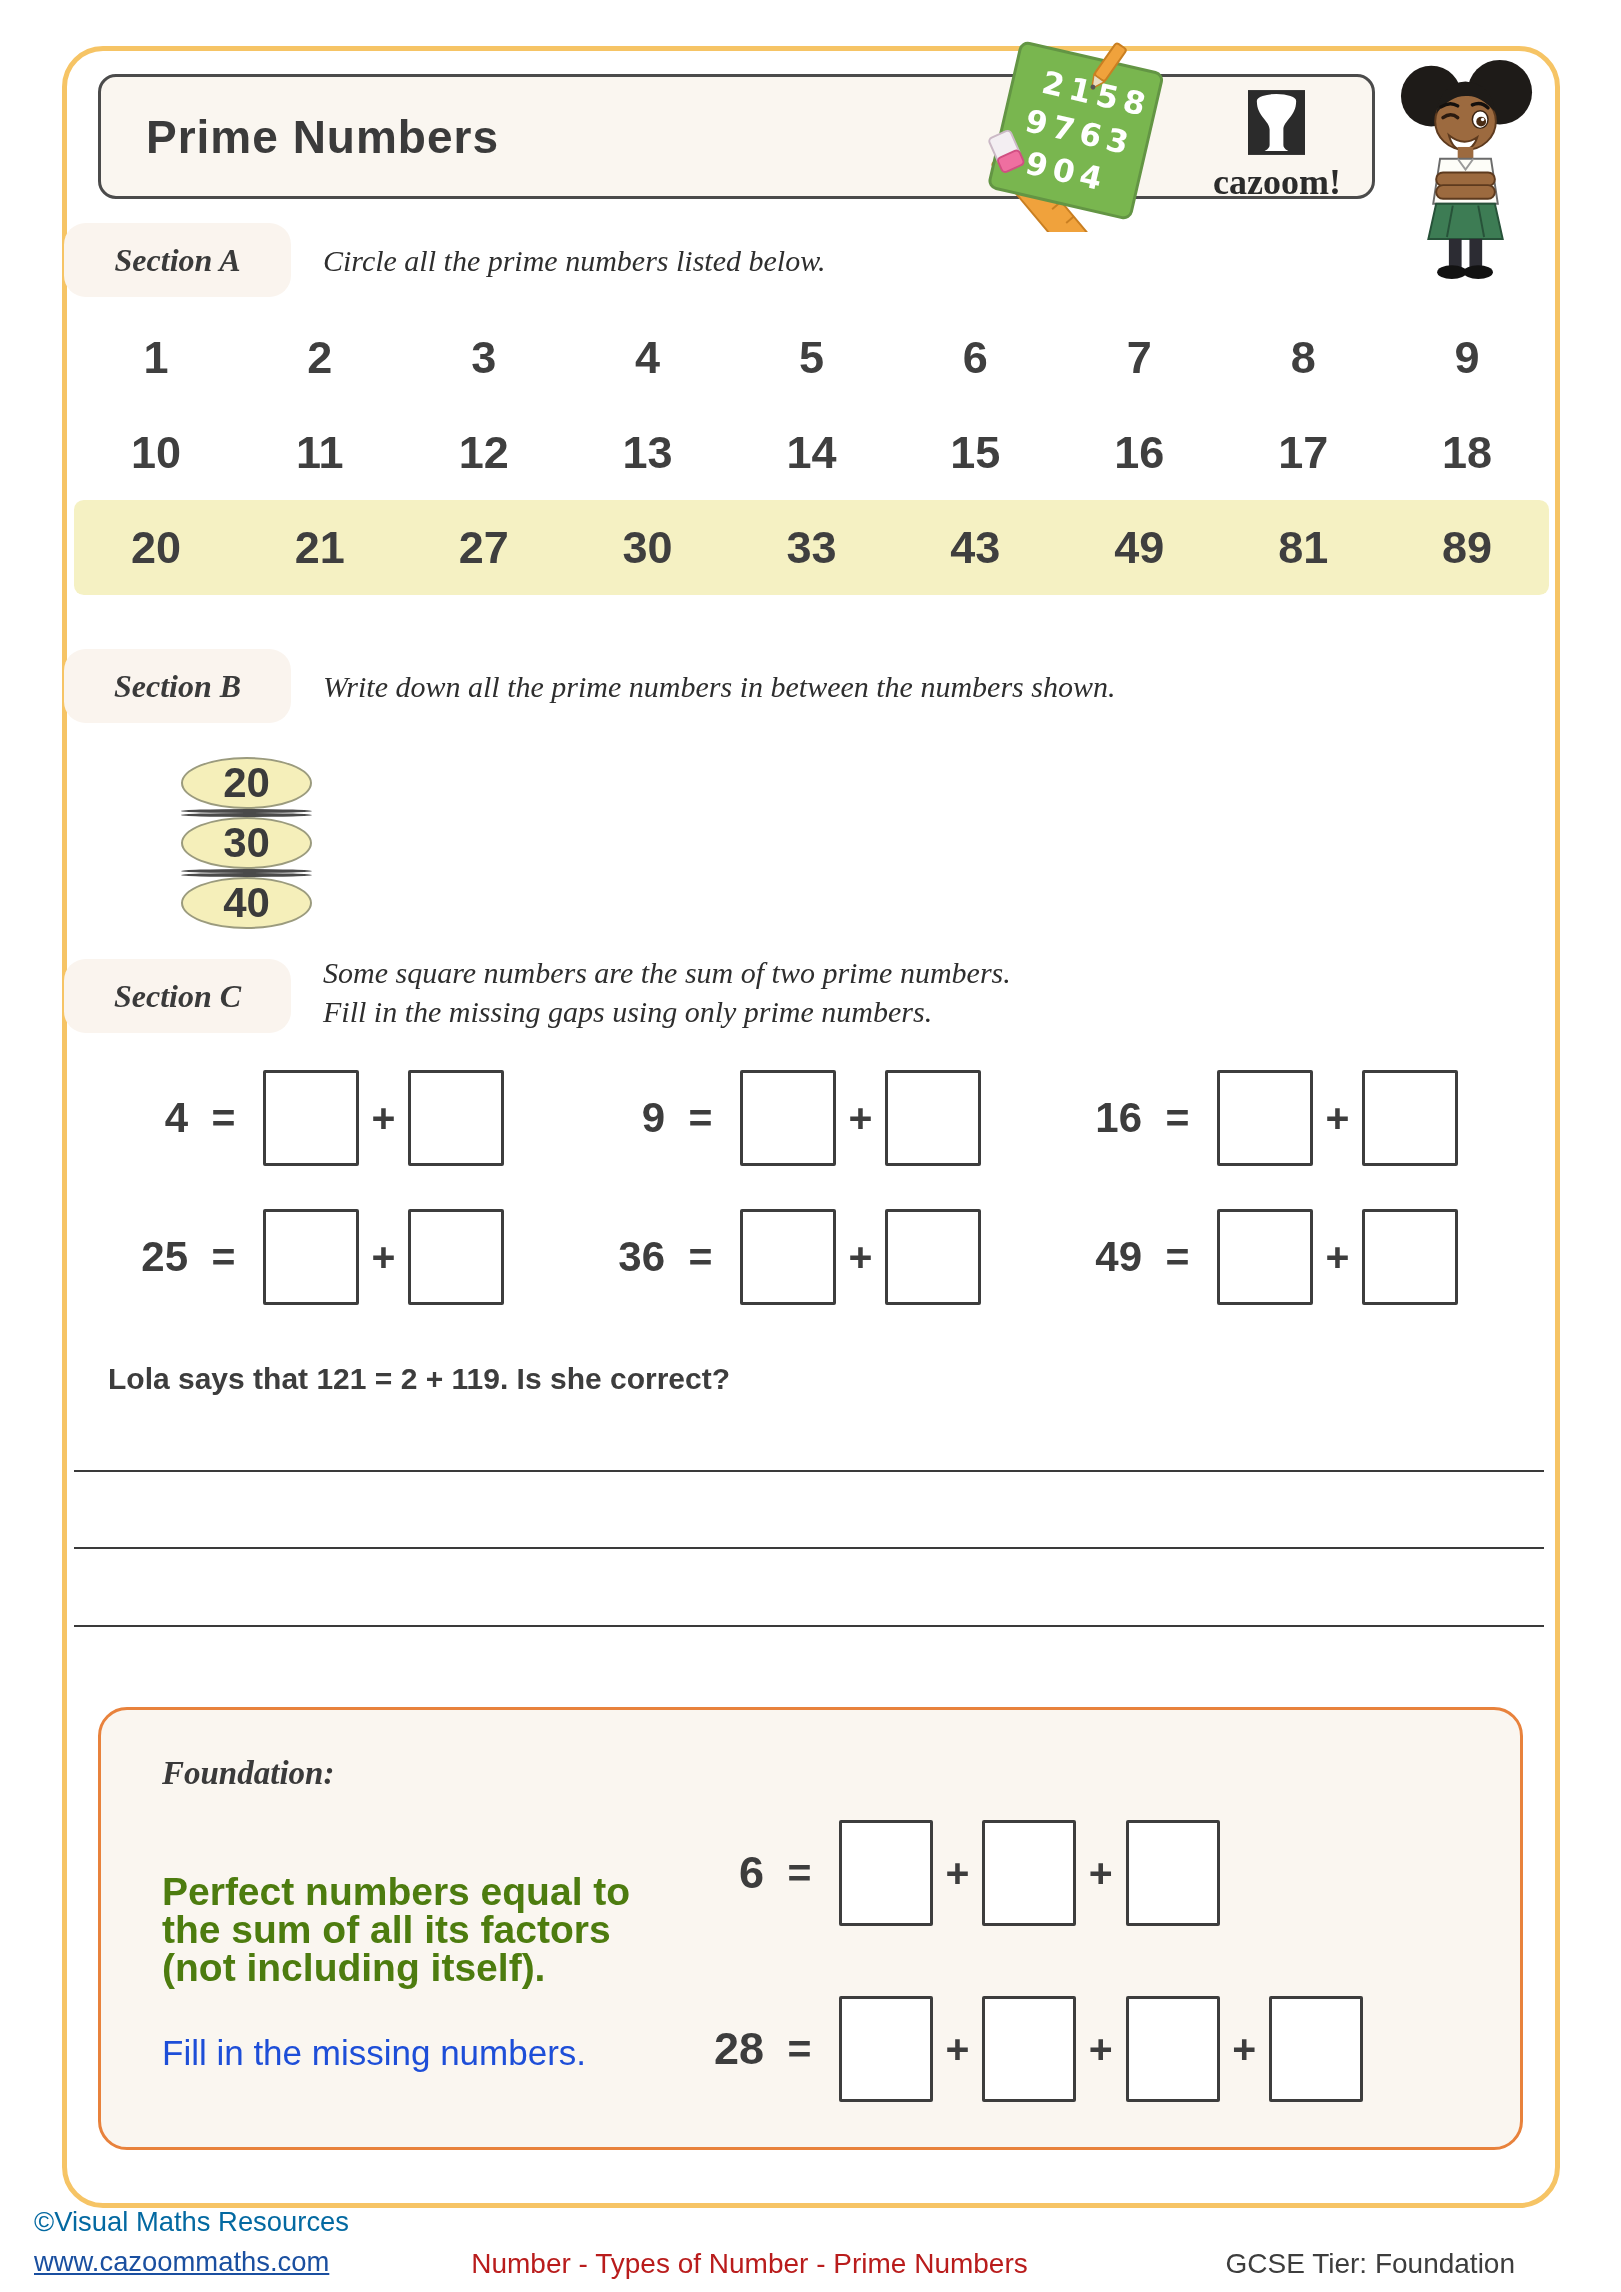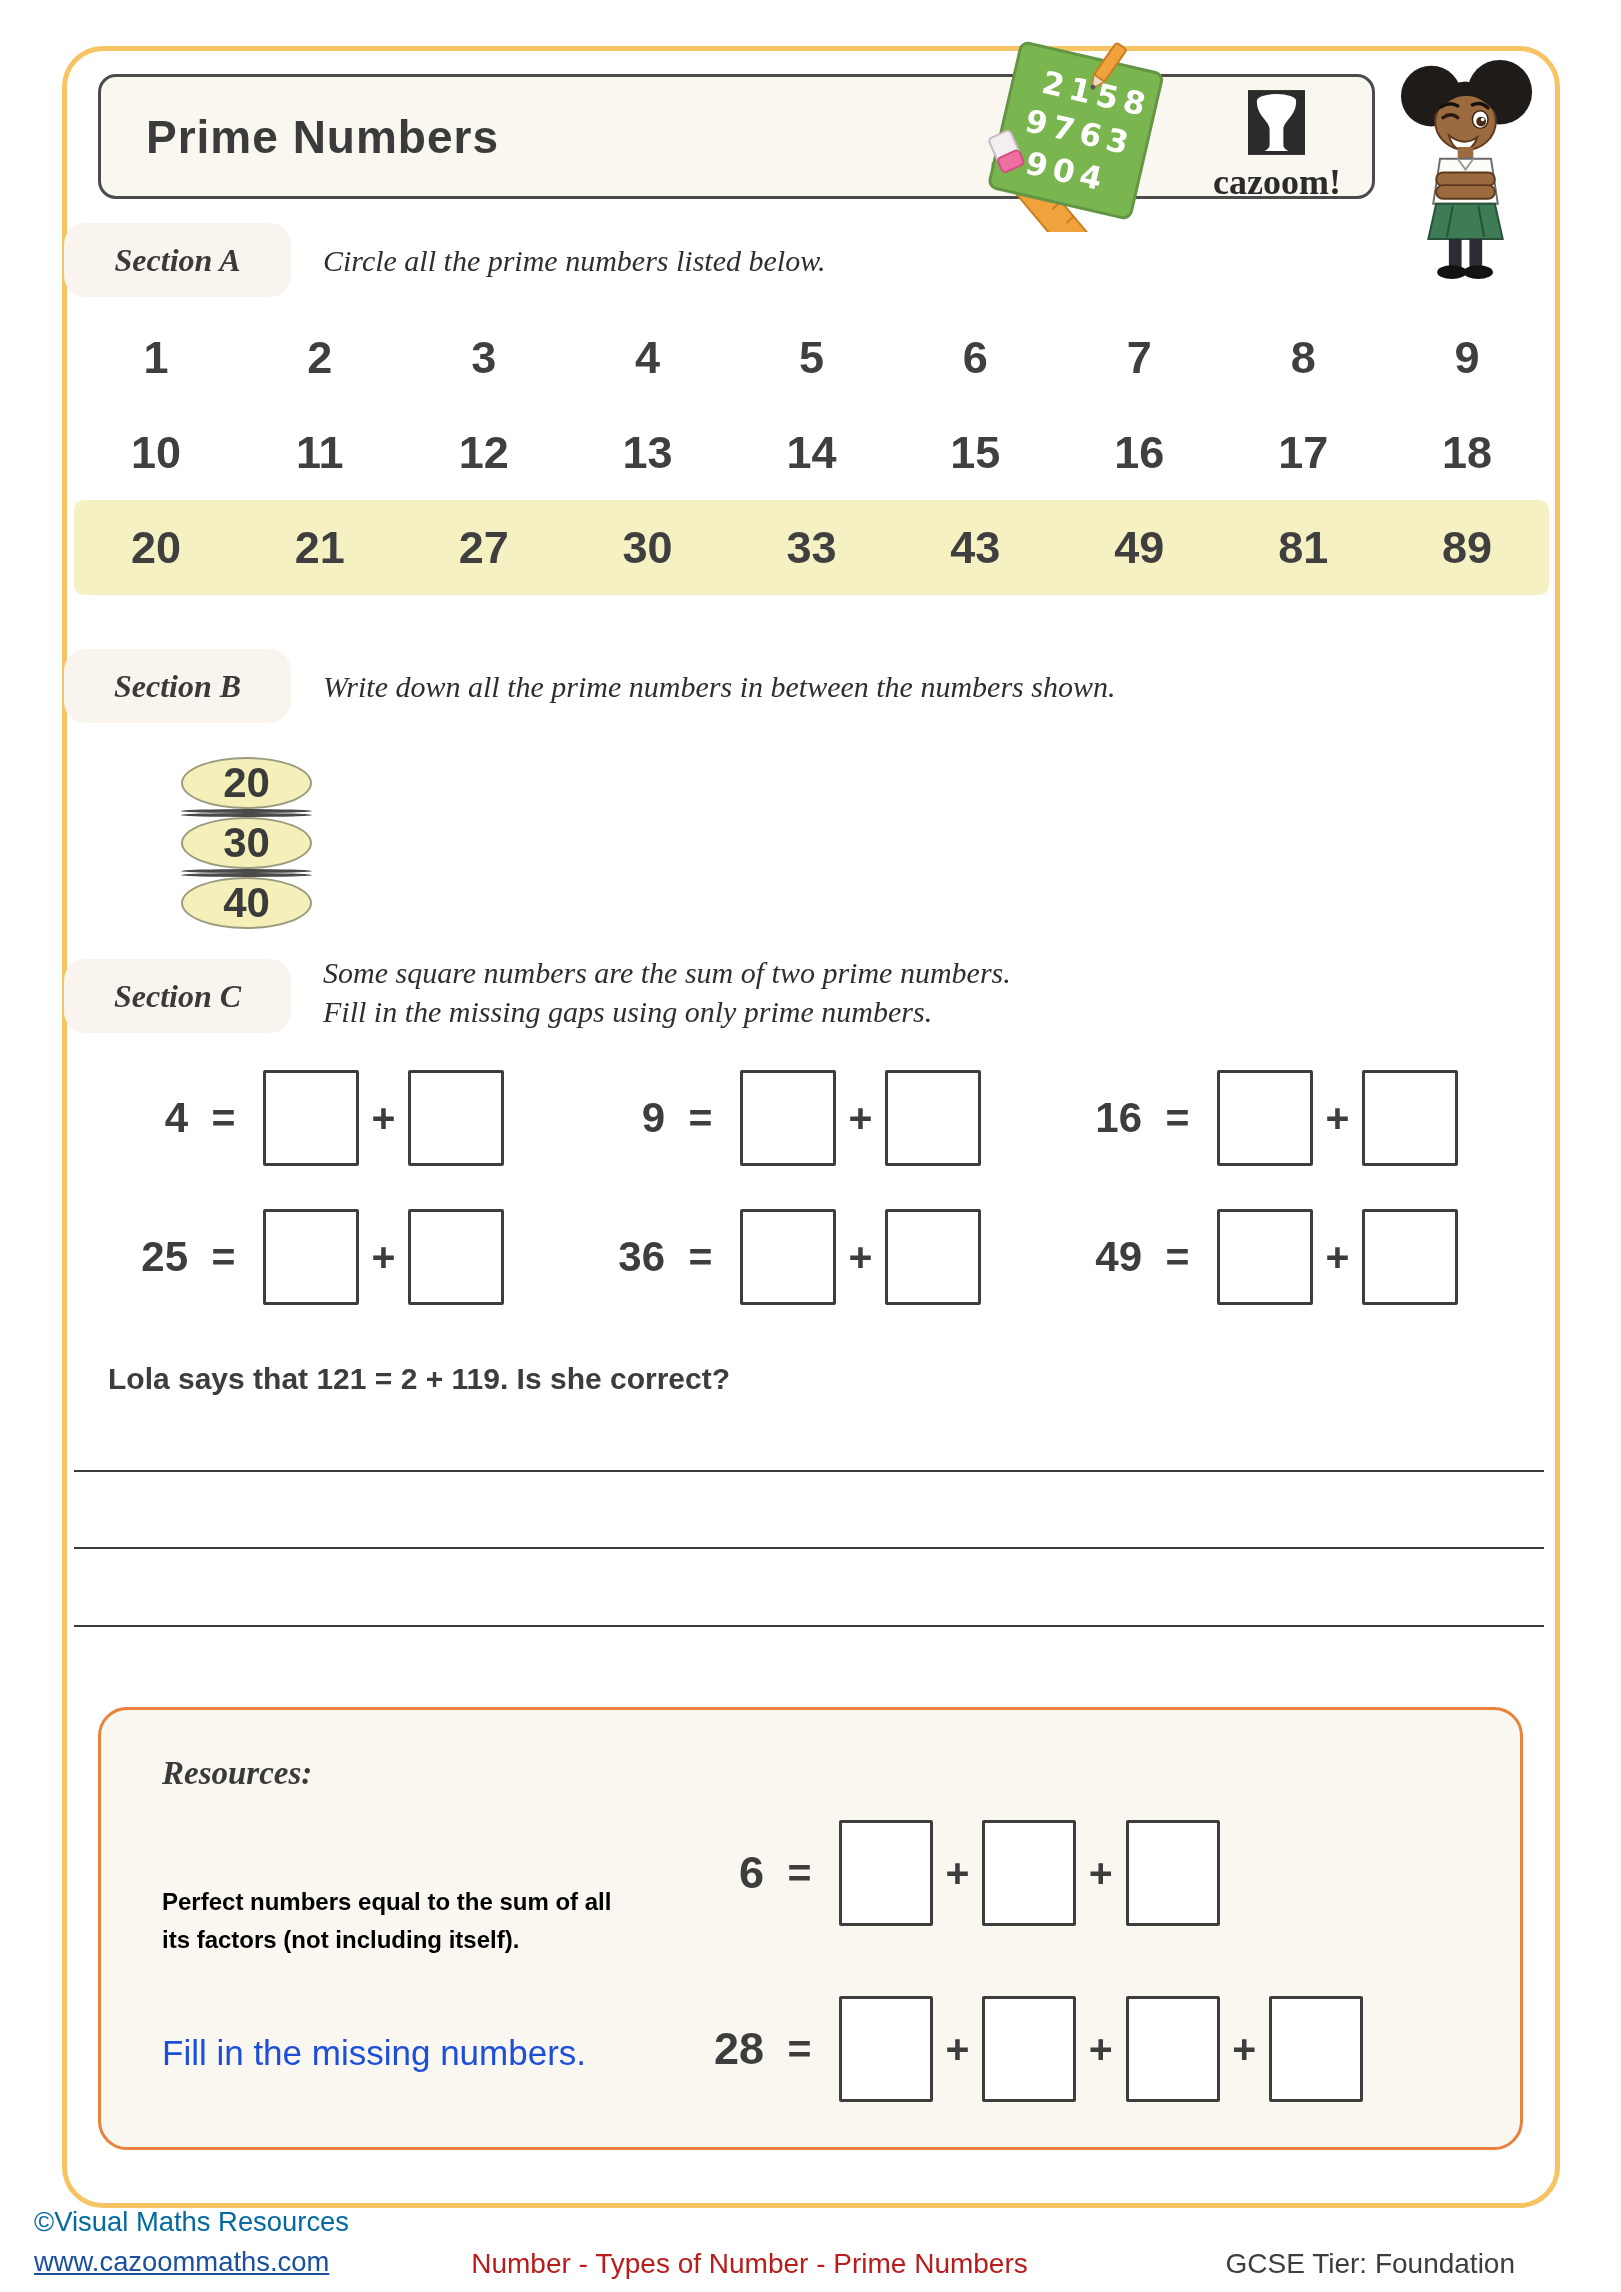--- a/index.html
+++ b/index.html
@@ -54,22 +54,22 @@
   .eq-box { width:96px; height:96px; background:#ffffff; border:3.9px solid #3d3d3d; border-radius:2px; }
 
   .lola { position:absolute; left:108px; top:1362px; font-size:30px; font-weight:bold; color:#3d3d3d; }
   .answer-line { position:absolute; left:74px; width:1470px; border-top:2.9px solid #3a3a3a; }
 
   
   .extension { position:absolute; left:98px; top:1707px; width:1425px; height:443px;
     background:#faf6f0; border:3.9px solid #e8823c; border-radius:29px; }
   .ext-title { position:absolute; left:61px; top:45px; font-family:"Liberation Serif", serif;
     font-style:italic; font-weight:bold; font-size:33px; color:#3a3a3a; }
-  .ext-text { position:absolute; left:61px; top:173px; width:469px; font-size:24px;
-    font-weight:bold; color:#000000; line-height:38px; }
+  .ext-text { position:absolute; left:61px; top:163px; width:469px; font-size:39px;
+    font-weight:bold; color:#4d7c0f; line-height:38px; }
   .ext-text2 { position:absolute; left:61px; top:323px; font-size:35px; font-weight:normal; color:#1d4ed8; }
   .ext-eq { position:absolute; left:545px; display:flex; align-items:center; }
   .ext-eq .eq-num { width:118px; font-size:45px; }
   .ext-eq .eq-box { width:94px; height:106px; }
   .ext-eq1 { top:110px; }
   .ext-eq2 { top:286px; }
 
   
   .footer-copy { position:absolute; left:34px; top:2206px; font-size:27.4px; color:#0369a1; }
   .footer-link { position:absolute; left:34px; top:2246px; font-size:27.4px; color:#1a4fa0;
@@ -277,21 +277,21 @@
     </div>
   </div>
 
   <div class="lola">Lola says that 121 = 2 + 119. Is she correct?</div>
 
   <div class="answer-line" style="top:1470px;"></div>
   <div class="answer-line" style="top:1547px;"></div>
   <div class="answer-line" style="top:1625px;"></div>
 
   <div class="extension">
-    <div class="ext-title">Resources:</div>
+    <div class="ext-title">Foundation:</div>
     <div class="ext-text">Perfect numbers equal to the sum of all its factors (not including itself).</div>
     <div class="ext-text2">Fill in the missing numbers.</div>
 
     <div class="ext-eq ext-eq1">
       <span class="eq-num">6</span>
       <span class="eq-sym eq-equals">=</span>
       <span class="eq-box"></span>
       <span class="eq-sym eq-plus">+</span>
       <span class="eq-box"></span>
       <span class="eq-sym eq-plus">+</span>

